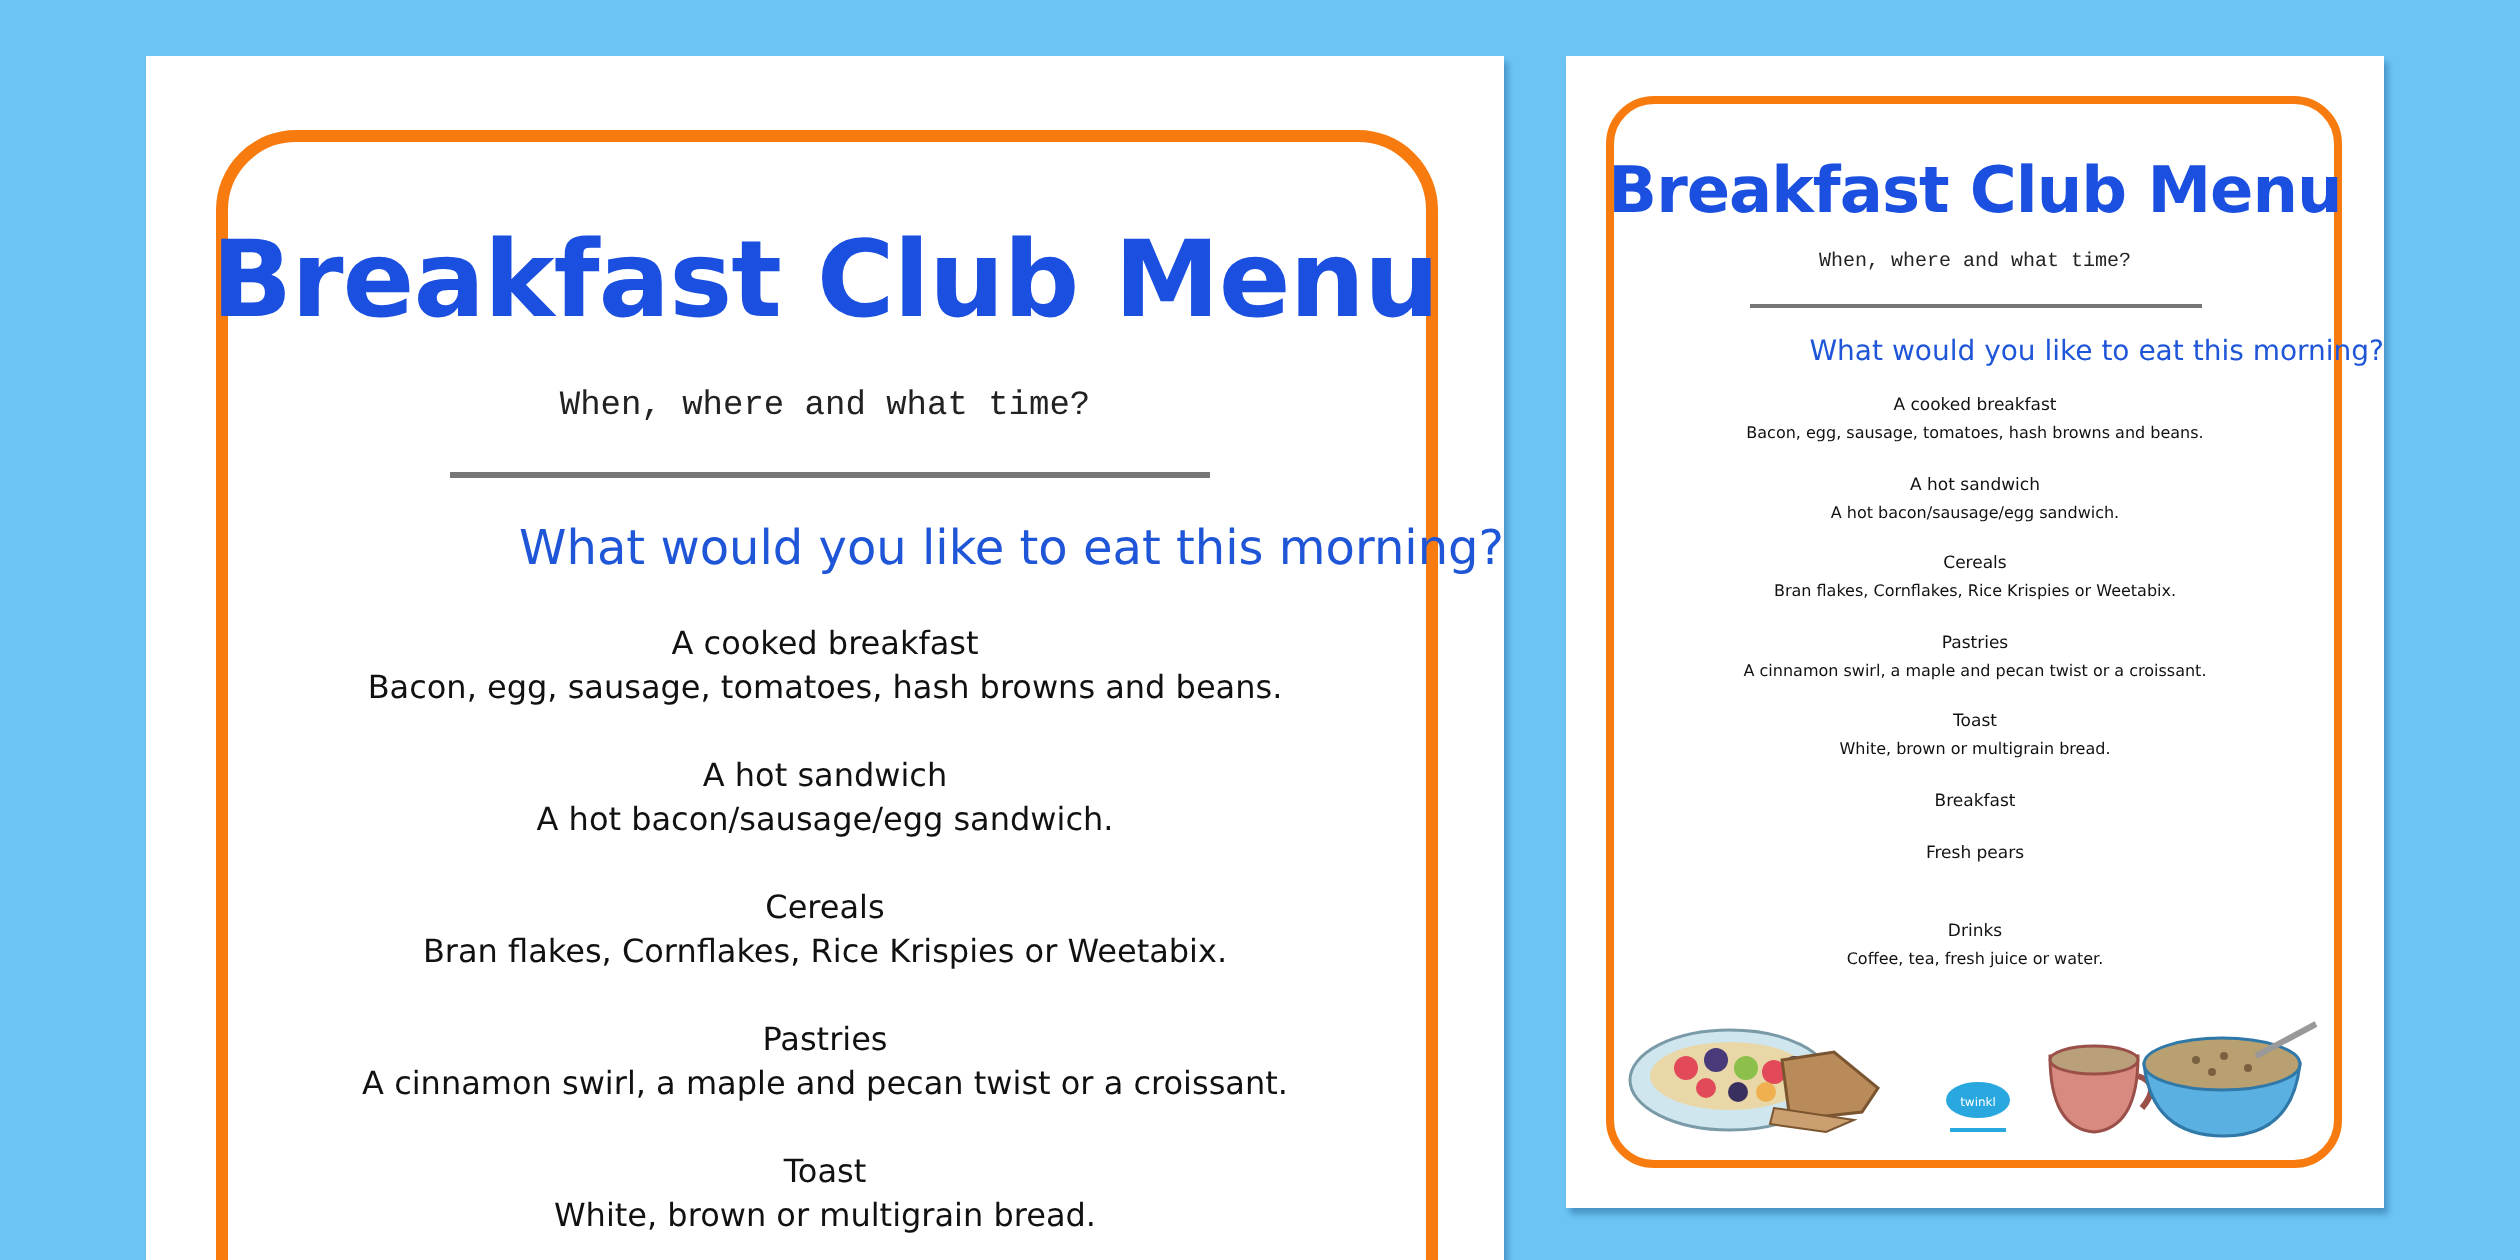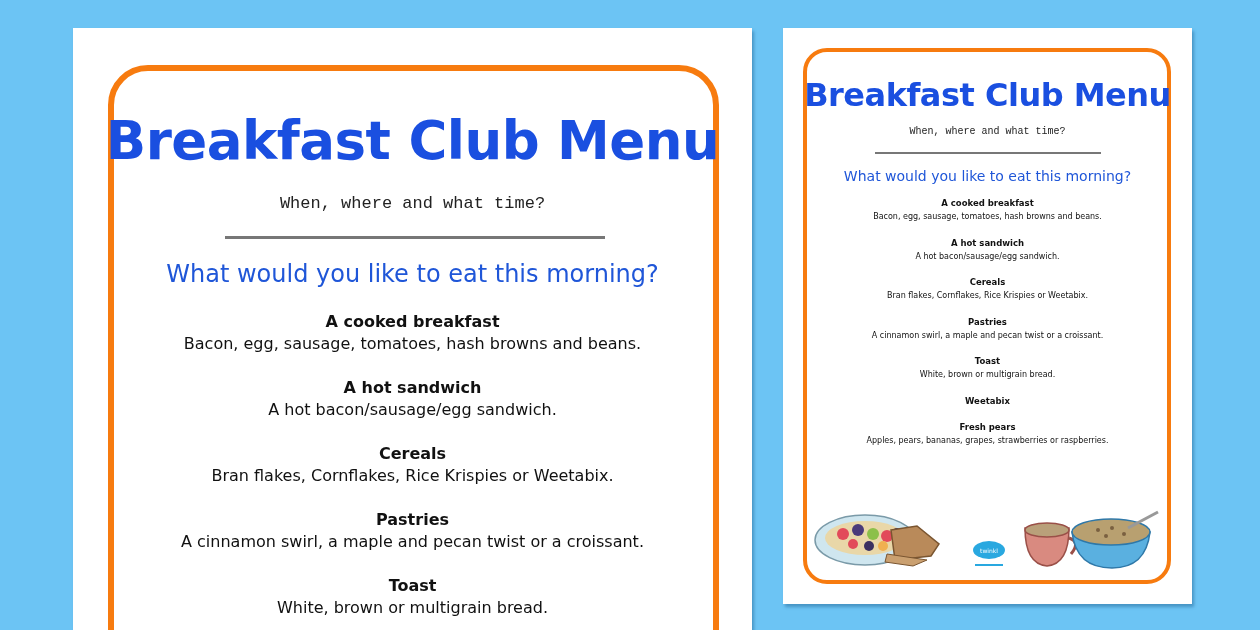--- a/index.html
+++ b/index.html
@@ -2,23 +2,23 @@
 <html><head>
 <meta charset="utf-8">
 <style>
   html,body{margin:0;padding:0;}
   body{width:1260px;height:630px;background:#6cc4f4;position:relative;overflow:hidden;font-family:"DejaVu Sans","Liberation Sans",sans-serif;}
   .page{position:absolute;background:#fff;box-shadow:2px 3px 3px rgba(0,60,110,0.35);}
   .frame{position:absolute;border-style:solid;border-color:#f77b0f;box-sizing:border-box;}
   .title{color:#1a4fe0;font-weight:bold;text-align:center;white-space:nowrap;letter-spacing:-0.5px;}
   .sub{color:#222;text-align:center;font-family:Liberation Mono, monospace;}
   .rule{background:#777;margin:0 auto;}
-  .q{color:#1f56d8;text-align:center;white-space:nowrap;}
+  .q{color:#1f56d8;text-align:right;white-space:nowrap;}
   .item{text-align:center;color:#111;}
-  .item .h{font-weight:bold;}
+  .item .h{font-weight:normal;}
   
   #p1{left:73px;top:28px;width:679px;height:640px;}
   #p1 .frame{left:35px;top:37px;width:611px;height:640px;border-width:6px;border-radius:40px;}
   #p1 .title{position:absolute;left:0;width:100%;top:82px;font-size:53px;}
   #p1 .sub{position:absolute;left:0;width:100%;top:166px;font-size:17px;}
   #p1 .rule{position:absolute;left:152px;top:208px;width:380px;height:3px;}
   #p1 .q{position:absolute;left:0;width:100%;top:232px;font-size:24px;}
   #p1 .items{position:absolute;left:0;width:100%;top:283px;}
   #p1 .item{font-size:16px;line-height:22px;height:66px;}
   
@@ -87,25 +87,28 @@
       </div>
     <div class="item">
         <div class="h">Pastries</div>
         <div>A cinnamon swirl, a maple and pecan twist or a croissant.</div>
       </div>
     <div class="item">
         <div class="h">Toast</div>
         <div>White, brown or multigrain bread.</div>
       </div>
     <div class="item" style="height:26px">
-        <div class="h">Weetabix</div>
+        <div class="h">Breakfast</div>
       </div>
     <div class="item">
         <div class="h">Fresh pears</div>
-        <div>Apples, pears, bananas, grapes, strawberries or raspberries.</div>
+      </div>
+    <div class="item">
+        <div class="h">Drinks</div>
+        <div>Coffee, tea, fresh juice or water.</div>
       </div>
   </div>
 
   <svg class="illus" style="left:30px;top:480px" width="150" height="62">
     <ellipse cx="52" cy="32" rx="50" ry="25" fill="#cfe6ef" stroke="#7a9aa8" stroke-width="1.5"></ellipse>
     <ellipse cx="52" cy="30" rx="40" ry="17" fill="#e9d7a8"></ellipse>
     <circle cx="30" cy="26" r="6" fill="#e24a5a"></circle>
       <circle cx="45" cy="22" r="6" fill="#4a3a7a"></circle>
     <circle cx="60" cy="26" r="6" fill="#8cc04a"></circle>
       <circle cx="74" cy="28" r="6" fill="#e24a5a"></circle>

